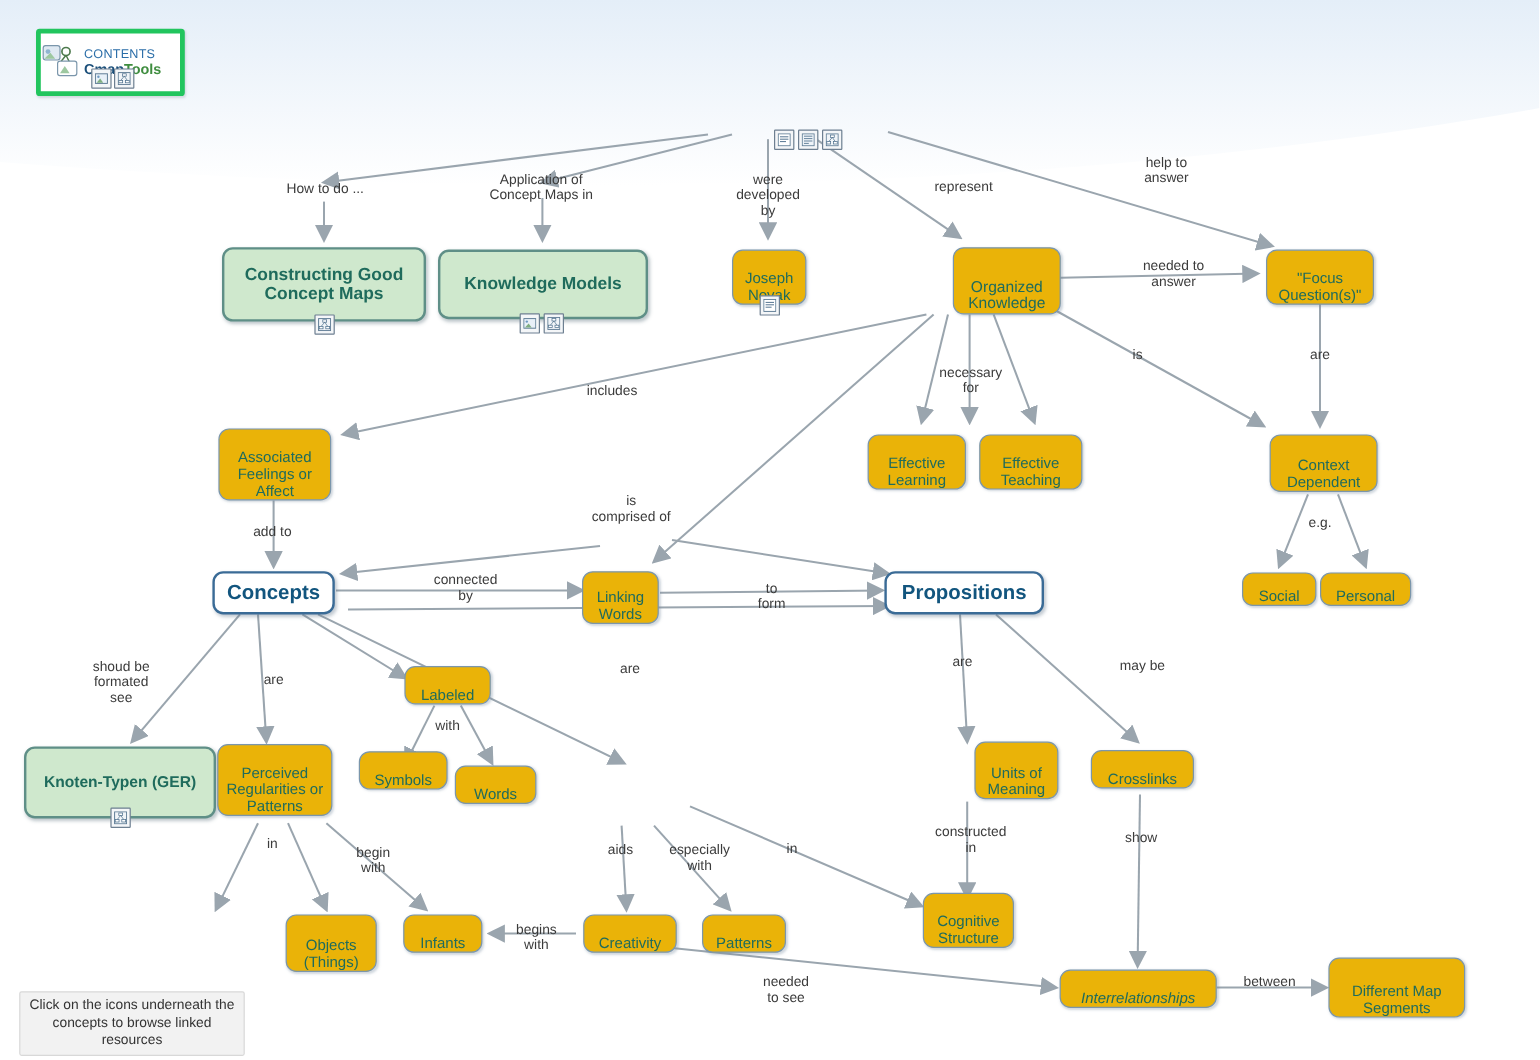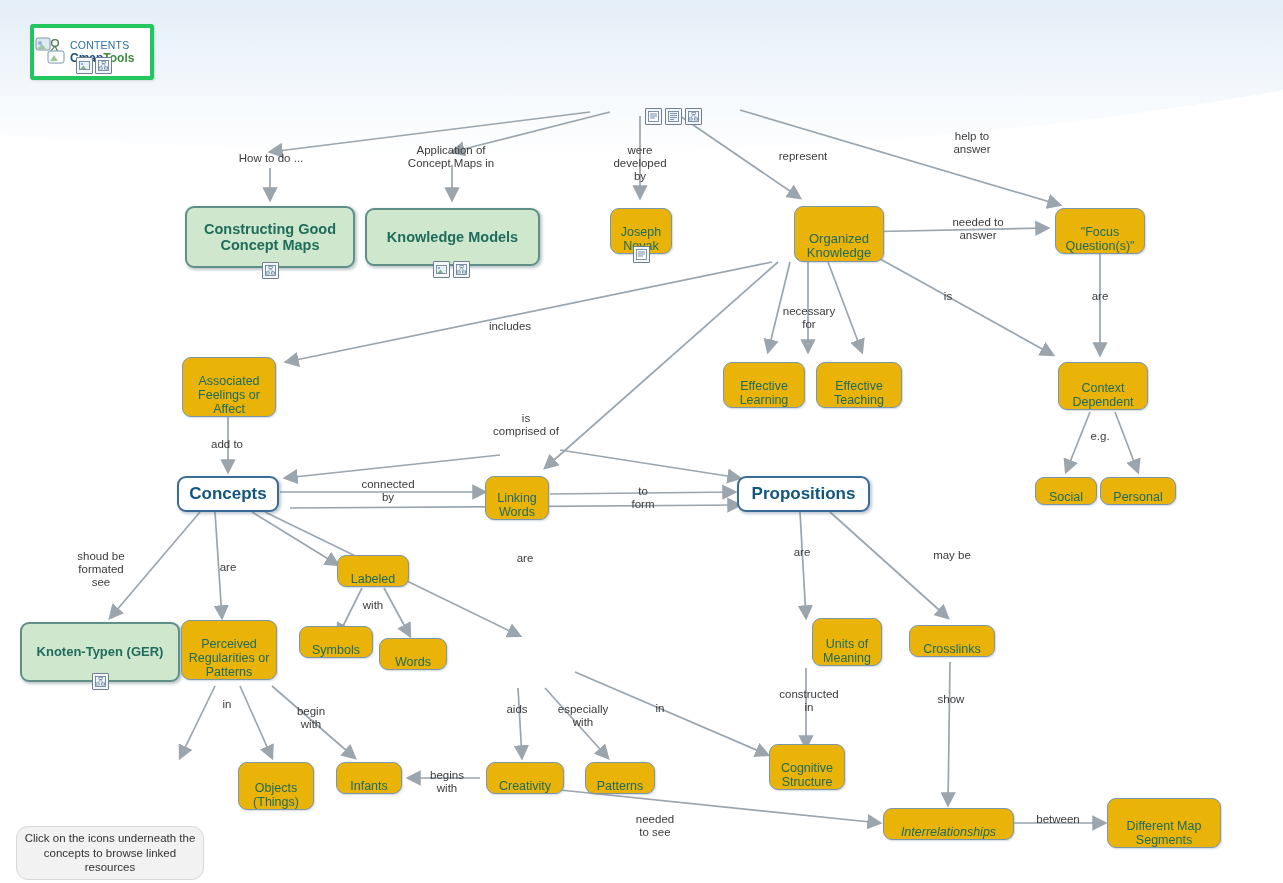--- a/index.html
+++ b/index.html
@@ -147,21 +147,21 @@
   }
   .contents-sub .tools { color: #3f8d3f; }
   .hint-box {
     position: absolute;
     left: 16px;
     top: 826px;
     width: 188px;
     height: 54px;
     background: #f2f2f2;
     border: 1px solid #d8d8d8;
-    border-radius: 12px;
+    border-radius: 2px;
     display: flex;
     align-items: center;
     justify-content: center;
     text-align: center;
     font-size: 11.5px;
     color: #333;
     line-height: 1.25;
     padding: 2px 6px;
     box-sizing: border-box;
   }

